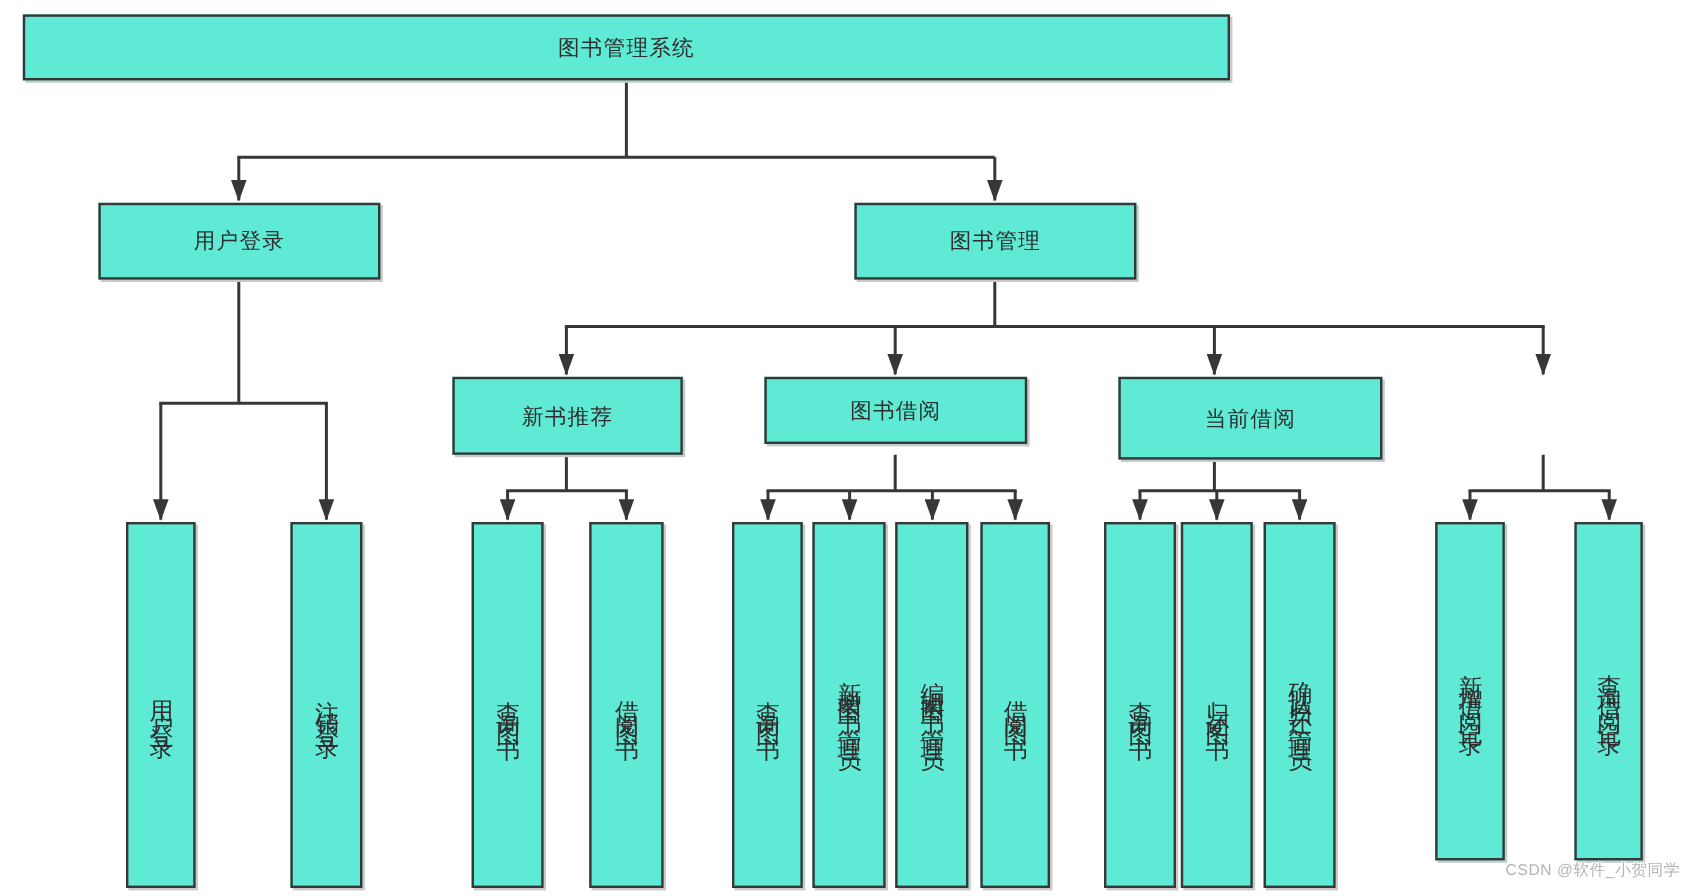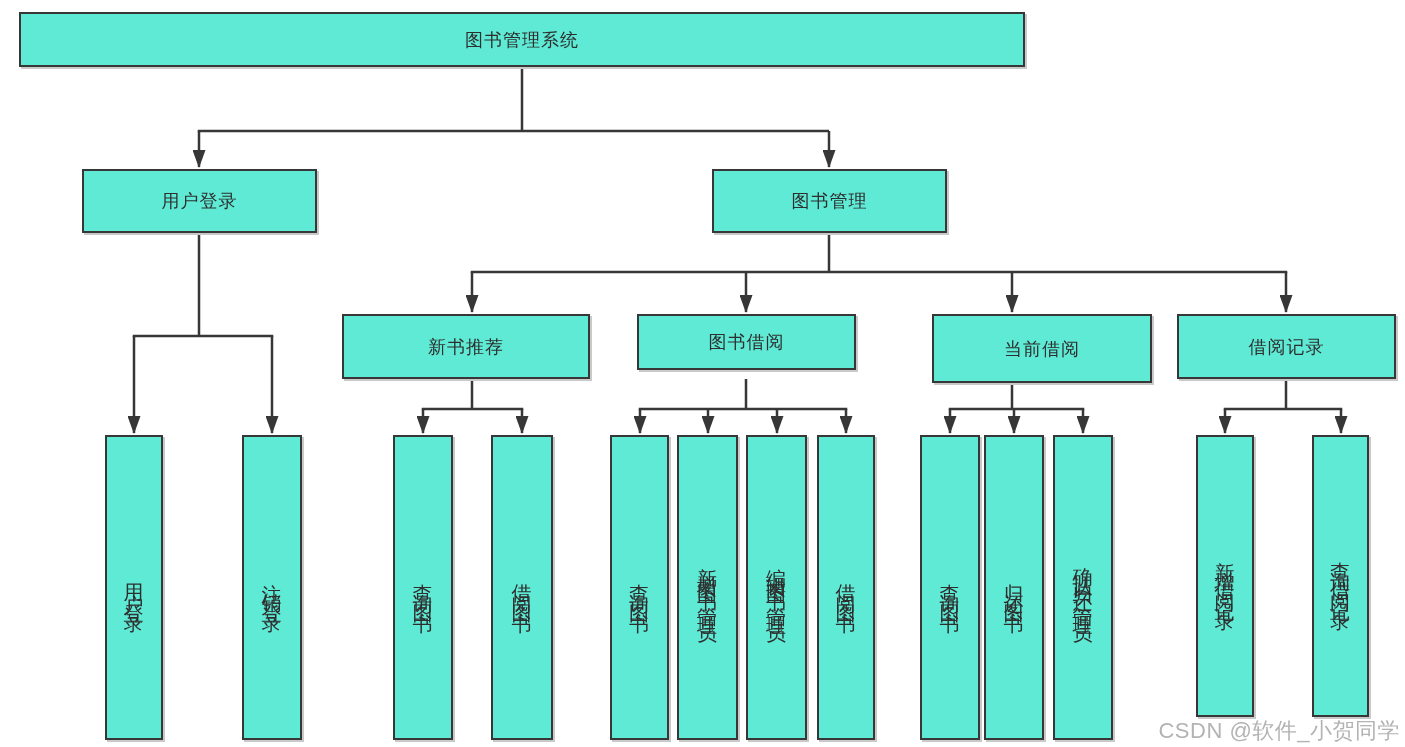--- a/index.html
+++ b/index.html
@@ -43,21 +43,21 @@
     text-orientation: mixed;
     font-size: 20px;
     letter-spacing: 10px;
     line-height: 1;
   }
   .watermark {
     position: absolute;
     right: 5px;
     top: 716px;
     z-index: 3;
-    font-size: 22px;
+    font-size: 13px;
     color: #b3b3b3;
     letter-spacing: 0.5px;
     white-space: nowrap;
     text-shadow: -1px -1px 0 #fff, 1px -1px 0 #fff, -1px 1px 0 #fff, 1px 1px 0 #fff;
   }
 </style>
 </head>
 <body>
 
 <div id="canvas">
@@ -117,24 +117,23 @@
         <line x1="1341" y1="409" x2="1341" y2="433" marker-end="url(#arrow)"></line>
       </g>
     </g>
   </svg>
 
   <div class="node hbox" style="left:19px; top:12px; width:1006px; height:55px;">图书管理系统</div>
 
   <div class="node hbox" style="left:82px; top:169px; width:235px; height:64px;">用户登录</div>
   <div class="node hbox" style="left:712px; top:169px; width:235px; height:64px;text-align:right;">图书管理</div>
 
-  <div class="node hbox" style="left:342px; top:314px; width:248px; height:65px;">新书推荐</div>
+  <div class="node hbox" style="left:377px; top:314px; width:192px; height:65px;">新书推荐</div>
   <div class="node hbox" style="left:637px; top:314px; width:219px; height:56px;">图书借阅</div>
   <div class="node hbox" style="left:932px; top:314px; width:220px; height:69px;font-family:Liberation Mono, monospace;">当前借阅</div>
-  <div class="node hbox" style="left:1177px; top:314px; width:219px; height:65px;">借阅记录</div>
 
   <div class="node vbox" style="left:105px; top:435px; width:58px; height:305px;">用户登录</div>
   <div class="node vbox" style="left:242px; top:435px; width:60px; height:305px;">注销登录</div>
 
   <div class="node vbox" style="left:393px; top:435px; width:60px; height:305px;">查询图书</div>
   <div class="node vbox" style="left:491px; top:435px; width:62px; height:305px;">借阅图书</div>
 
   <div class="node vbox" style="left:610px; top:435px; width:59px; height:305px;">查询图书</div>
   <div class="node vbox" style="left:677px; top:435px; width:61px; height:305px; letter-spacing:8px;">新增图书（管理员）</div>
   <div class="node vbox" style="left:746px; top:435px; width:61px; height:305px; letter-spacing:8px;">编辑图书（管理员）</div>

